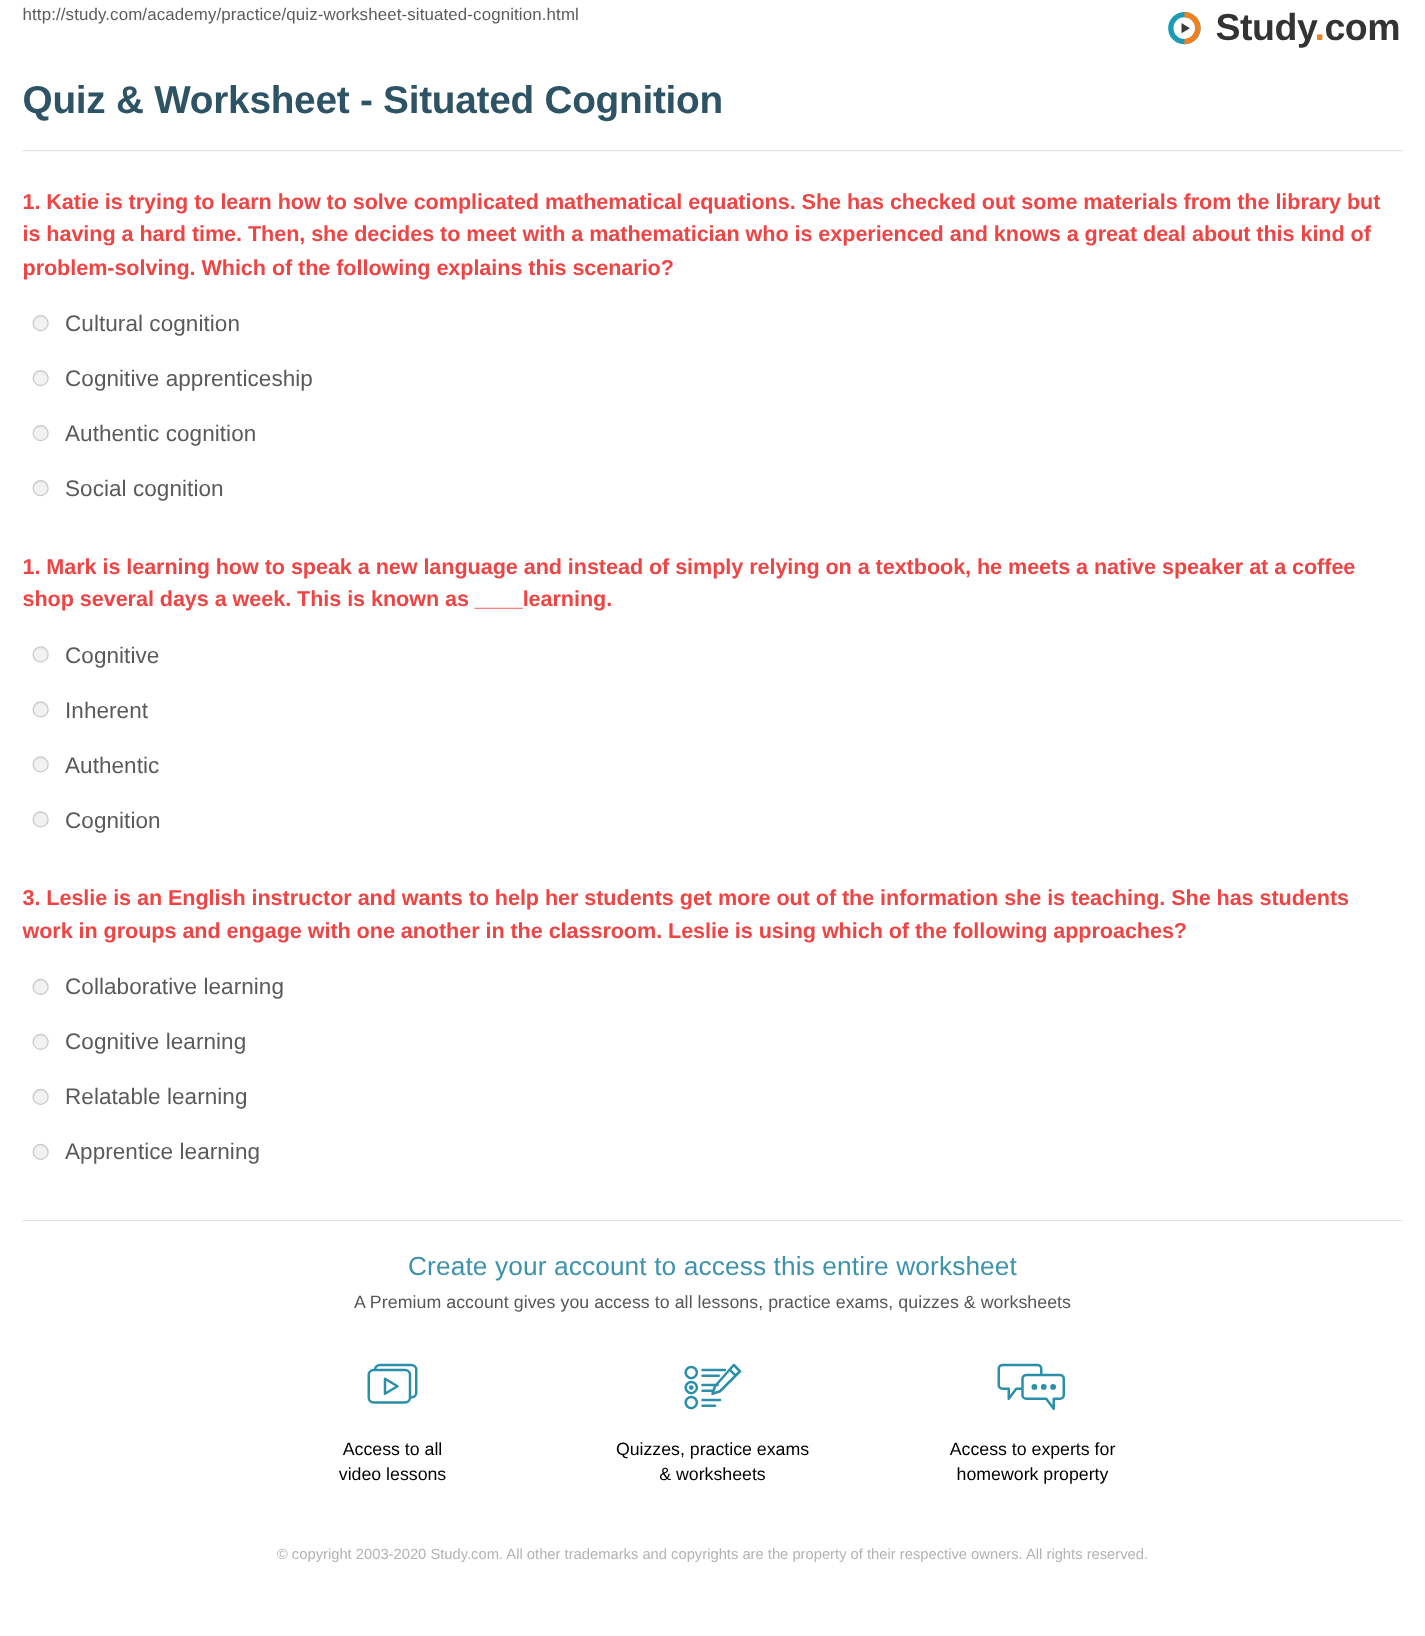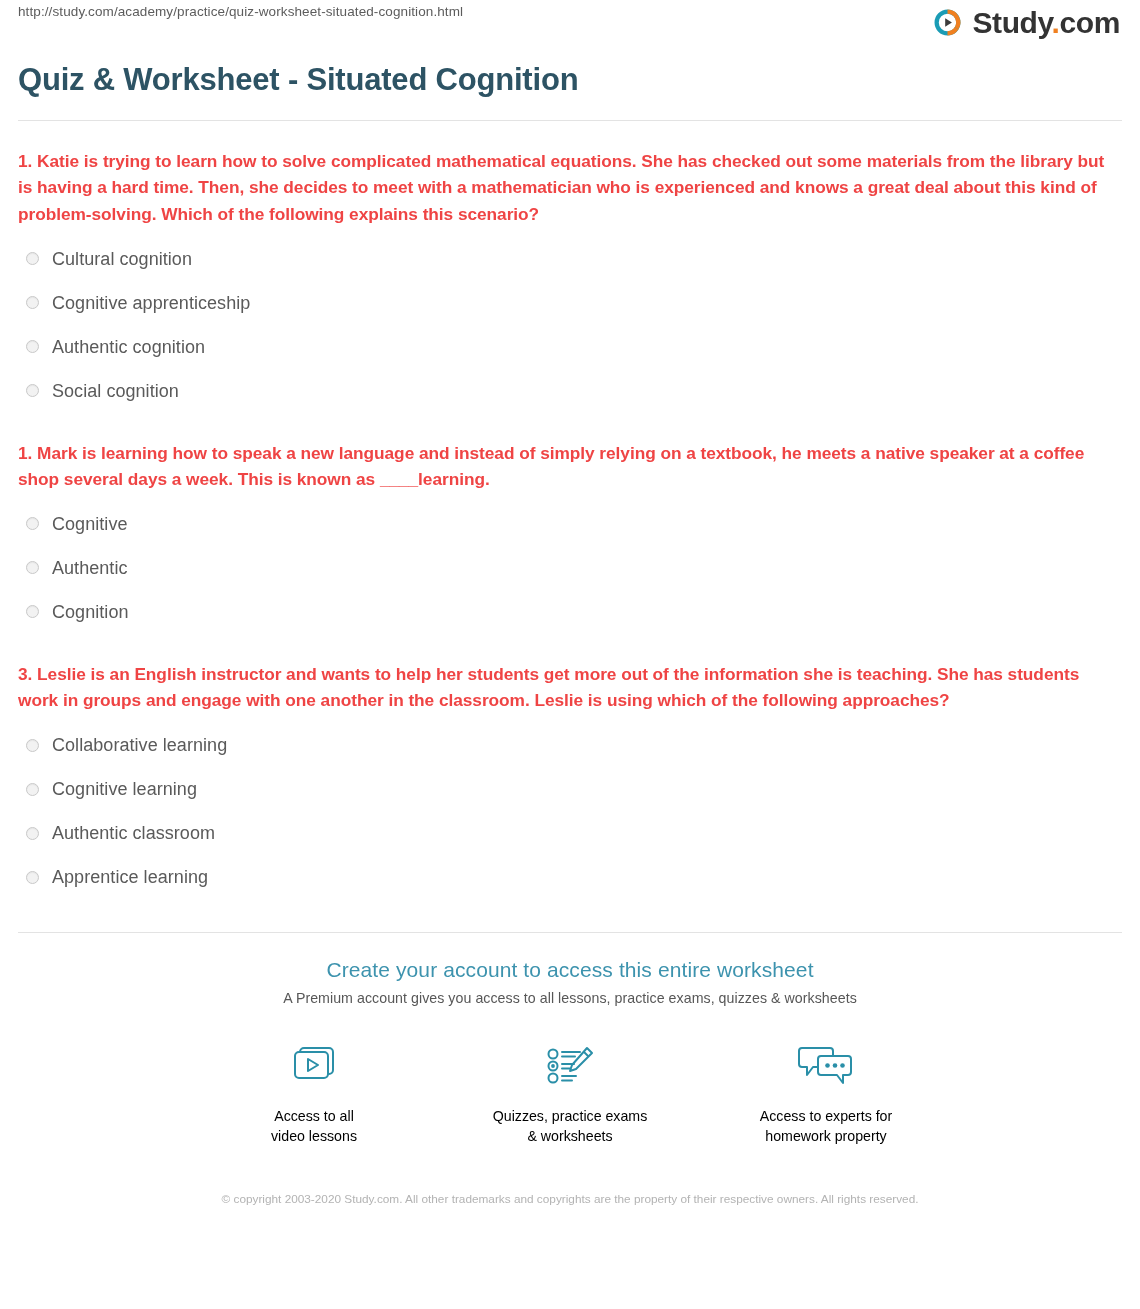--- a/index.html
+++ b/index.html
@@ -231,20 +231,24 @@
 
     <div class="question-block">
       <p class="q-text">1. Mark is learning how to speak a new language and instead of simply relying on a textbook, he meets a native speaker at a coffee shop several days a week. This is known as ____learning.</p>
       <ul class="options">
         <li class="option">
           <span class="radio"></span>
           <span class="option-label">Cognitive</span>
         </li>
         <li class="option">
           <span class="radio"></span>
+          <span class="option-label">Inherent</span>
+        </li>
+        <li class="option">
+          <span class="radio"></span>
           <span class="option-label">Authentic</span>
         </li>
         <li class="option">
           <span class="radio"></span>
           <span class="option-label">Cognition</span>
         </li>
       </ul>
     </div>
 
     <div class="question-block">
@@ -253,21 +257,21 @@
         <li class="option">
           <span class="radio"></span>
           <span class="option-label">Collaborative learning</span>
         </li>
         <li class="option">
           <span class="radio"></span>
           <span class="option-label">Cognitive learning</span>
         </li>
         <li class="option">
           <span class="radio"></span>
-          <span class="option-label">Authentic classroom</span>
+          <span class="option-label">Relatable learning</span>
         </li>
         <li class="option">
           <span class="radio"></span>
           <span class="option-label">Apprentice learning</span>
         </li>
       </ul>
     </div>
 
   </div>
 

